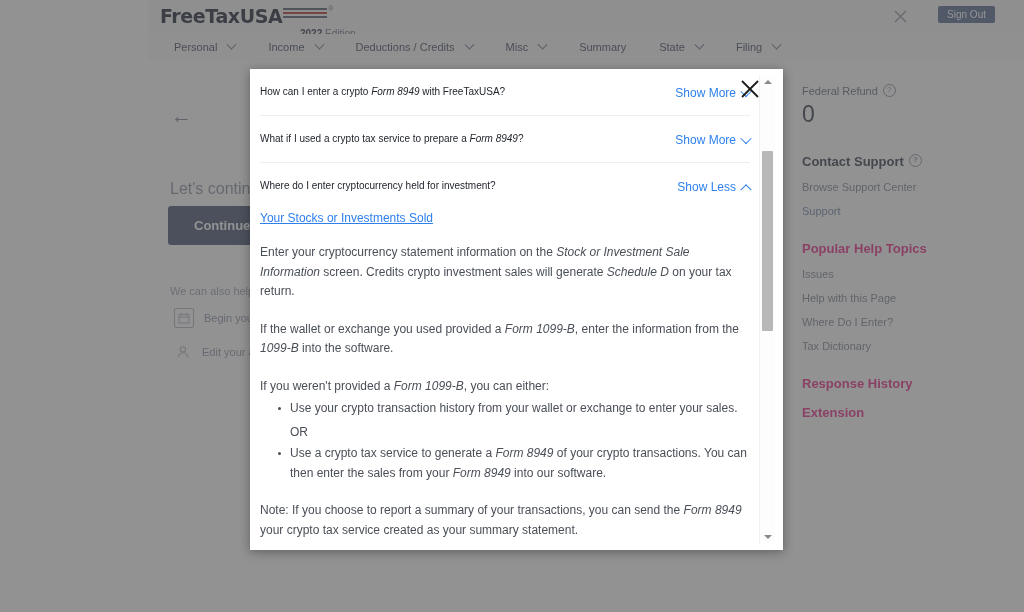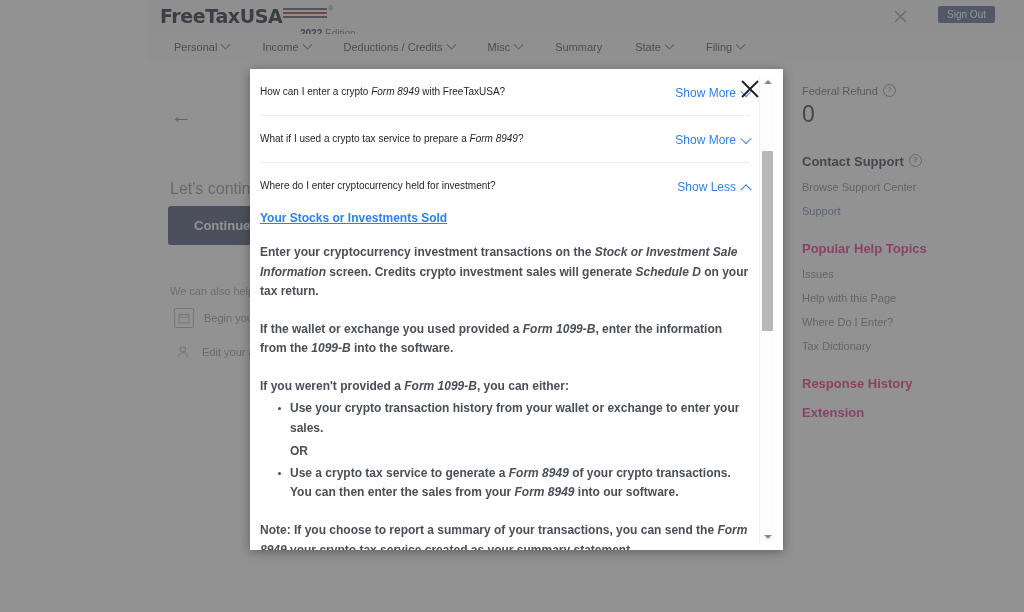--- a/index.html
+++ b/index.html
@@ -111,21 +111,21 @@
     left: 148px; top: 34px; width: 876px; height: 26px;
     background: #fafafa;
     border-bottom: 2px solid #cfd4dc;
     display: flex; align-items: center;
   }
   .nav-item {
     font-size: 11px;
     color: #5b6475;
     padding: 0 7px;
     margin-left: 19px;
-    display: flex; align-items: center; gap: 5px;
+    display: flex; align-items: center; gap: 11px;
   }
   .caret-down {
     display: inline-block;
     width: 6px; height: 6px;
     border-right: 1.4px solid #7a8295;
     border-bottom: 1.4px solid #7a8295;
     transform: rotate(45deg) translate(-2px,-2px);
   }
 
   .bg-main {
@@ -273,21 +273,20 @@
     border-right: 1.6px solid #2f80ed;
     border-bottom: 1.6px solid #2f80ed;
   }
   .chev.down { transform: rotate(45deg) translate(-1px,-1px); }
   .chev.up   { transform: rotate(-135deg) translate(-2px,-2px); }
 
   .qrow.expanded { border-bottom: 0; padding-bottom: 8px; }
 
   .body-area {
     padding-bottom: 10px;
-    font-weight: bold;
   }
   .b-link {
     font-size: 12px;
     color: #2f80ed;
     text-decoration: underline;
     display: block;
     margin: 9px 0 0 0;
   }
   .b-p {
     font-size: 12px;
@@ -498,21 +497,21 @@
       <div class="toggle">
         <span>Show Less</span>
         <span class="chev up"></span>
       </div>
     </div>
 
     <div class="body-area">
       <a class="b-link" href="#">Your Stocks or Investments Sold</a>
 
       <p class="b-p">
-        <span>Enter your cryptocurrency investment transactions on the </span><em>Stock or Investment Sale Information</em><span> screen. Credits crypto investment sales will generate </span><em>Schedule D</em><span> on your tax return.</span>
+        <span>Enter your cryptocurrency statement information on the </span><em>Stock or Investment Sale Information</em><span> screen. Credits crypto investment sales will generate </span><em>Schedule D</em><span> on your tax return.</span>
       </p>
 
       <p class="b-p">
         <span>If the wallet or exchange you used provided a </span><em>Form 1099-B</em><span>, enter the information from the </span><em>1099-B</em><span> into the software.</span>
       </p>
 
       <p class="b-p">
         <span>If you weren't provided a </span><em>Form 1099-B</em><span>, you can either:</span>
       </p>
 

